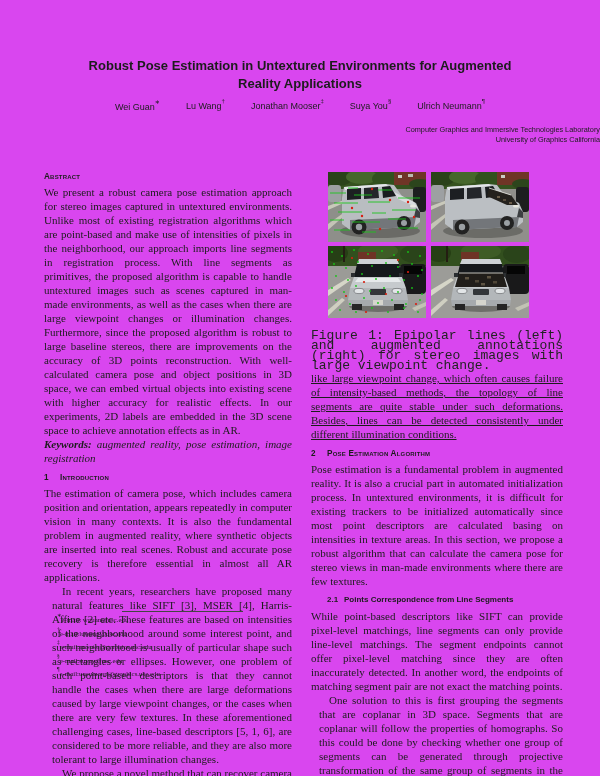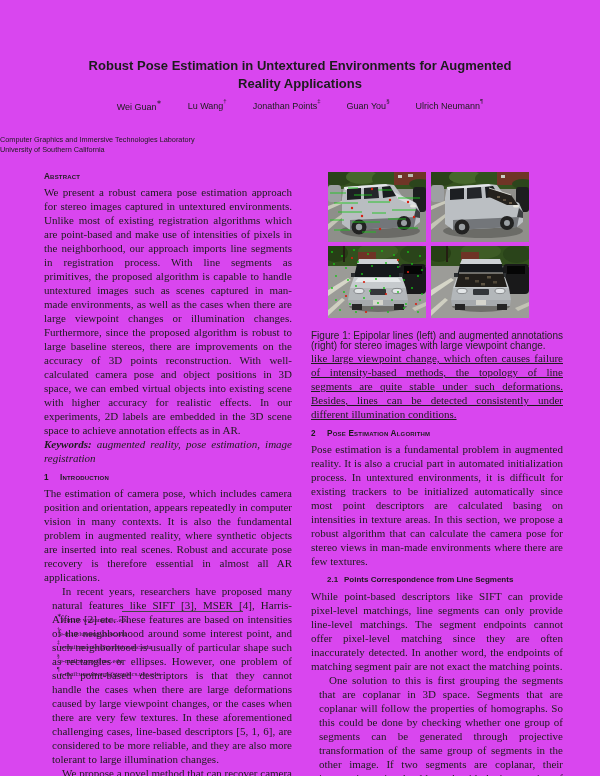--- a/index.html
+++ b/index.html
@@ -14,21 +14,21 @@
     font-size:13px; line-height:17.5px;
   }
   .title span { display:inline-block; max-width:430px; }
   .authors {
     position:absolute; top:100px; left:0; right:0;
     display:flex; justify-content:center; gap:26px;
     font-family:"Liberation Sans", sans-serif; font-size:9px;
   }
   .authors sup { font-size:6px; position:relative; top:-2px; }
   .affil {
-    position:absolute; top:135px; left:0; right:0; text-align:left;
+    position:absolute; top:125px; left:0; right:0; text-align:right;
     font-family:"Liberation Sans", sans-serif; font-size:7.3px; line-height:9.8px;
   }
   
   .col { position:absolute; top:170px; }
   .col-left  { left:44px;  width:248px; }
   .col-right { left:311px; width:252px; }
   p.body {
     margin:0; font-size:11px; line-height:14px; text-align:justify;
   }
   p.indent { text-indent:10px;margin-left:8px; }
@@ -46,22 +46,22 @@
   .subsec-head .num { width:17px; flex:none; }
   .keywords { margin-top:6px;font-style:italic; }
   .keywords b { font-weight:bold; }
   
   .fig {
     margin:2px 0 0 17px; width:201px;
     display:grid; grid-template-columns:98px 98px; column-gap:5px; row-gap:4px;
   }
   .fig svg { display:block; }
   .fig-caption {
-    margin-top:13px; font-family:Liberation Sans, sans-serif;
-    font-size:10px; line-height:10px; text-align:justify; color:#222;
+    margin-top:13px; font-family:Liberation Mono, monospace;
+    font-size:13px; line-height:10px; text-align:justify; color:#222;
   }
   .cont { margin-top:22px;text-decoration:underline; }
   
   .footnotes { position:absolute; left:52px; top:611px; width:248px; }
   .fn-rule { width:121px; margin-left:70px; border-top:1px solid #444; height:0; }
   .fn { font-size:6.9px; line-height:11.3px; padding-left:5px; }
   .fn:first-of-type { margin-top:4px; }
   .fn sup { font-size:5.4px; position:relative; top:-2px; }
 </style>
 </head>
@@ -69,28 +69,28 @@
 
 <div class="page">
 
   <div class="title">
     <span>Robust Pose Estimation in Untextured Environments for Augmented Reality Applications</span>
   </div>
 
   <div class="authors">
     <span><span>Wei Guan</span><sup>∗</sup></span>
     <span><span>Lu Wang</span><sup>†</sup></span>
-    <span><span>Jonathan Points</span><sup>‡</sup></span>
-    <span><span>Guan You</span><sup>§</sup></span>
+    <span><span>Jonathan Mooser</span><sup>‡</sup></span>
+    <span><span>Suya You</span><sup>§</sup></span>
     <span><span>Ulrich Neumann</span><sup>¶</sup></span>
   </div>
 
   <div class="affil">
     <div>Computer Graphics and Immersive Technologies Laboratory</div>
-    <div>University of Southern California</div>
+    <div>University of Graphics California</div>
   </div>
 
   <div class="col col-left">
     <div class="sec-head first">
       <span>Abstract</span>
     </div>
     <p class="body">We present a robust camera pose estimation approach for stereo images captured in untextured environments. Unlike most of existing registration algorithms which are point-based and make use of intensities of pixels in the neighborhood, our approach imports line segments in registration process. With line segments as primitives, the proposed algorithm is capable to handle untextured images such as scenes captured in man-made environments, as well as the cases when there are large viewpoint changes or illumination changes. Furthermore, since the proposed algorithm is robust to large baseline stereos, there are improvements on the accuracy of 3D points reconstruction. With well-calculated camera pose and object positions in 3D space, we can embed virtual objects into existing scene with higher accuracy for realistic effects. In our experiments, 2D labels are embedded in the 3D scene space to achieve annotation effects as in AR.</p>
     <p class="body keywords"><b>Keywords:</b><span> augmented reality, pose estimation, image registration</span></p>
 
     <div class="sec-head">

